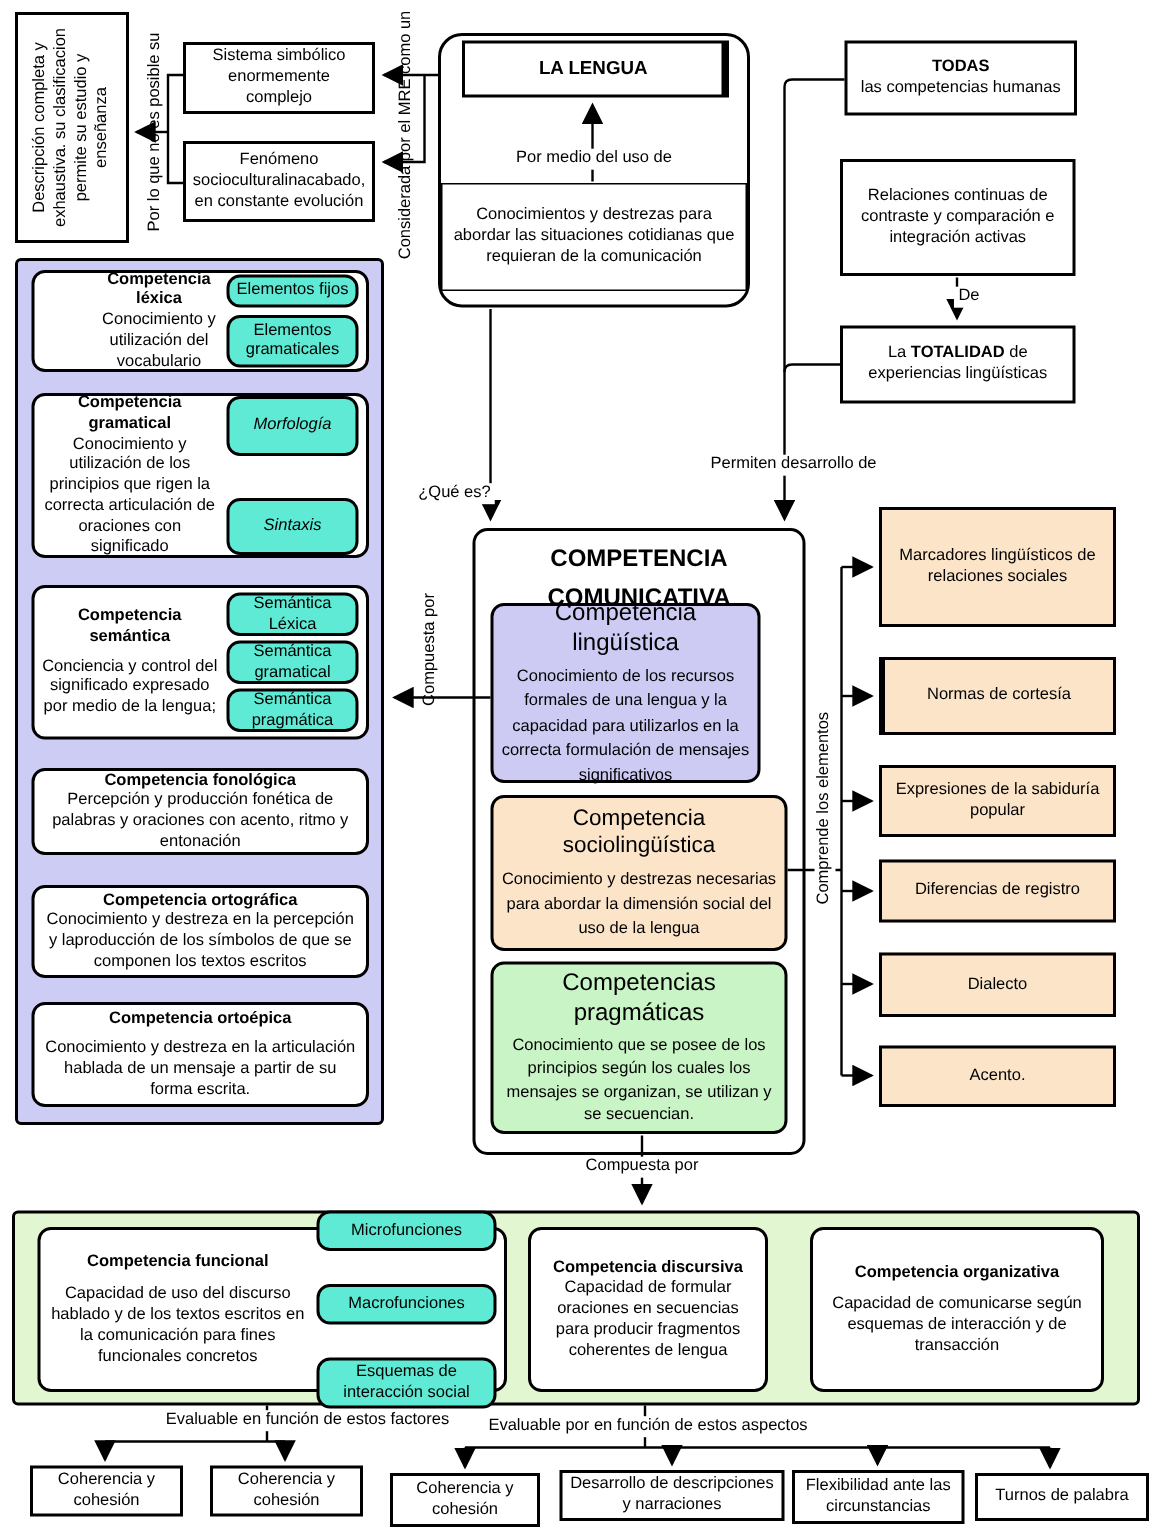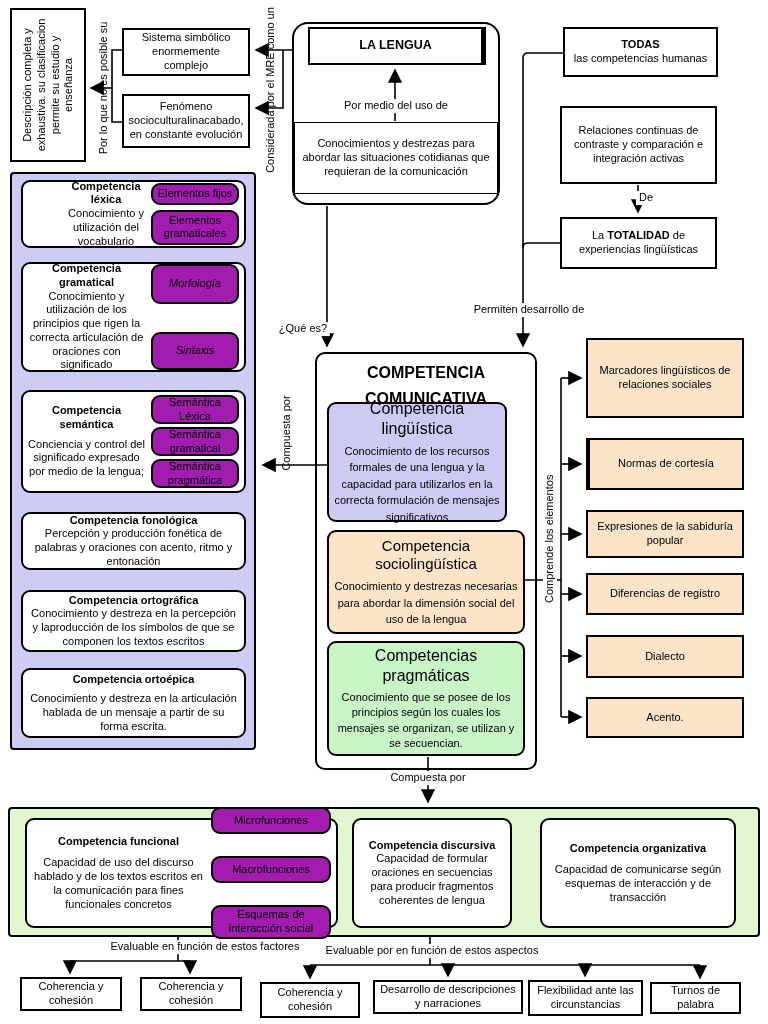--- a/index.html
+++ b/index.html
@@ -4,21 +4,21 @@
 <style>
   html,body{margin:0;padding:0;background:#ffffff;}
   #stage{position:relative;width:768px;height:1024px;background:#ffffff;overflow:hidden;
          font-family:"Liberation Sans",sans-serif;color:#000;font-size:11px;line-height:1.25;}
   .abs{position:absolute;box-sizing:border-box;}
   .box{position:absolute;box-sizing:border-box;background:#fff;border:2px solid #000;
        display:flex;flex-direction:column;align-items:center;justify-content:center;
        text-align:center;padding:3px 5px;z-index:1;}
   .rbox{border-radius:9px;}
   .panel{position:absolute;box-sizing:border-box;border:3px solid #000;border-radius:4px;z-index:0;}
-  .chip{box-sizing:border-box;background:#a21caf;border:2px solid #000;border-radius:9px;
+  .chip{box-sizing:border-box;background:#5eead4;border:2px solid #000;border-radius:9px;
         display:flex;align-items:center;justify-content:center;text-align:center;padding:2px 4px;}
   .b{font-weight:bold;}
   .title-lg{font-size:16px;line-height:1.25;margin-bottom:4px;}
   .body-sp{line-height:1.5;}
   .hlbl{position:absolute;transform:translate(-50%,-50%);background:#fff;padding:0 3px;
         white-space:nowrap;z-index:3;}
   .vrot{position:absolute;transform:rotate(-90deg);transform-origin:center;text-align:center;
         white-space:nowrap;z-index:3;height:14px;}
   .vbg{background:#fff;padding:0 3px;}
   svg.connectors{position:absolute;left:0;top:0;z-index:2;pointer-events:none;}
@@ -212,21 +212,21 @@
   </div>
   <div class="box" style="left:260px;top:982px;width:100px;height:36px;">
     <div>Coherencia y cohesión</div>
   </div>
   <div class="box" style="left:373px;top:980px;width:150px;height:34px;">
     <div>Desarrollo de descripciones y narraciones</div>
   </div>
   <div class="box" style="left:528px;top:980px;width:115px;height:36px;">
     <div>Flexibilidad ante las circunstancias</div>
   </div>
-  <div class="box" style="left:650px;top:982px;width:91px;height:32px;">
+  <div class="box" style="left:650px;top:982px;width:116px;height:32px;">
     <div>Turnos de palabra</div>
   </div>
 
   <svg class="connectors" width="768" height="1024" viewBox="0 0 768 1024">
     <defs>
       <marker id="arr" markerWidth="10" markerHeight="9" refX="8" refY="4.5" orient="auto">
         <path d="M0,0 L9,4.5 L0,9 z" fill="#000"></path>
       </marker>
     </defs>
     <g stroke="#000" stroke-width="1.6" fill="none">

